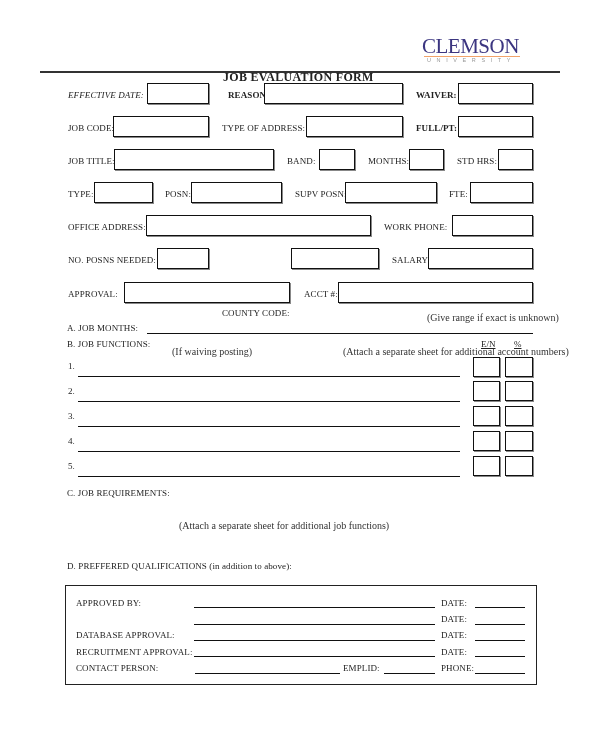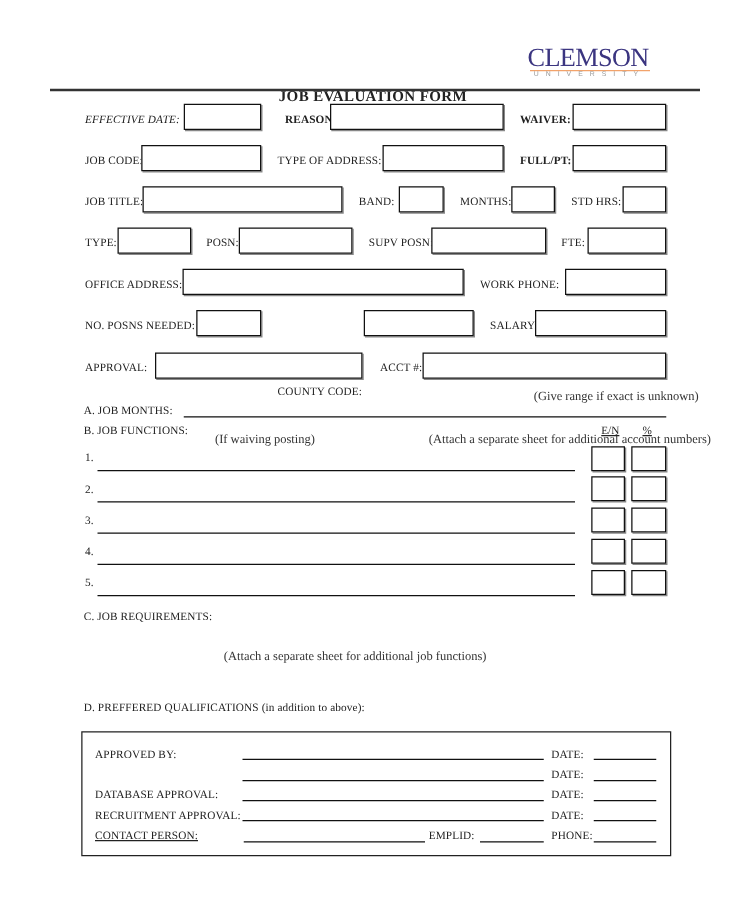--- a/index.html
+++ b/index.html
@@ -129,18 +129,18 @@
 <div class="lbl" style="left:76px;top:630px;">DATABASE APPROVAL:</div>
 <div class="uline" style="left:194px;top:640px;width:241px;"></div>
 <div class="lbl" style="left:441px;top:630px;">DATE:</div>
 <div class="uline" style="left:475px;top:640px;width:50px;"></div>
 
 <div class="lbl" style="left:76px;top:647px;">RECRUITMENT APPROVAL:</div>
 <div class="uline" style="left:194px;top:656px;width:241px;"></div>
 <div class="lbl" style="left:441px;top:647px;">DATE:</div>
 <div class="uline" style="left:475px;top:656px;width:50px;"></div>
 
-<div class="lbl" style="left:76px;top:663px;text-decoration:underline;">CONTACT PERSON:</div>
+<div class="lbl" style="left:76px;top:663px;">CONTACT PERSON:</div>
 <div class="uline" style="left:195px;top:673px;width:145px;"></div>
 <div class="lbl" style="left:343px;top:663px;">EMPLID:</div>
 <div class="uline" style="left:384px;top:673px;width:51px;"></div>
 <div class="lbl" style="left:441px;top:663px;">PHONE:</div>
 <div class="uline" style="left:475px;top:673px;width:50px;"></div>
 
 </body></html>

